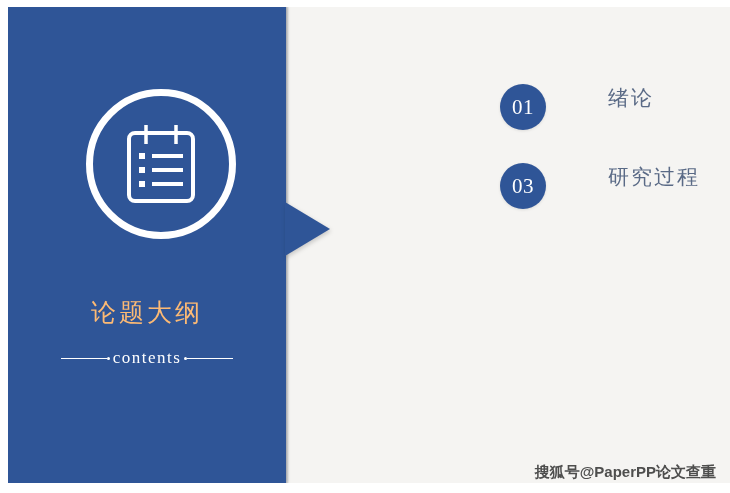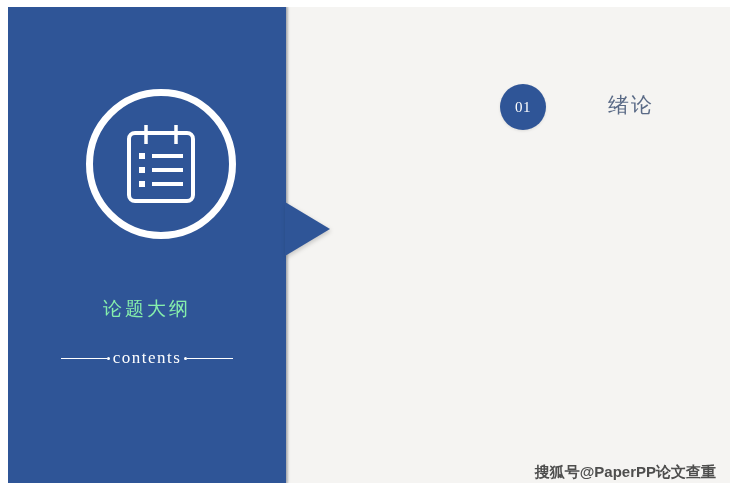--- a/index.html
+++ b/index.html
@@ -91,22 +91,22 @@
     top: 50%;
     transform: translate(-50%, -50%);
   }
   
   .panel-title {
     position: absolute;
     left: 0;
     top: 289px;
     width: 278px;
     text-align: center;
-    color: #86efac;
-    font-size: 19px;
+    color: #fdba74;
+    font-size: 25px;
     letter-spacing: 3px;
     font-family: "Liberation Serif", serif;
     font-weight: 400;
   }
   .contents-row {
     position: absolute;
     left: 0;
     top: 341px;
     width: 278px;
     display: flex;
@@ -152,27 +152,26 @@
     border-radius: 50%;
     background: #2f5597;
     flex: 0 0 auto;
     display: flex;
     align-items: center;
     justify-content: center;
     box-shadow: 0 1px 3px rgba(0,0,0,0.10);
   }
   .badge-num {
     color: #ffffff;
-    font-size: 15px;
+    font-size: 21px;
     letter-spacing: 0.5px;
     font-family: "Liberation Serif", serif;
   }
   .item-label {
     margin-left: 62px;
-    margin-top: 7px;
     color: #5a6a86;
     font-size: 21px;
     letter-spacing: 2px;
     font-family: "Liberation Serif", serif;
     white-space: nowrap;
   }
   
   .watermark {
     position: absolute;
     right: 14px;
@@ -228,20 +227,26 @@
   <div class="list">
 
     <div class="list-item">
       <div class="badge">
         <span class="badge-num">01</span>
       </div>
       <div class="item-label">绪论</div>
     </div>
 
 
+    <div class="list-item">
+      <div class="badge">
+        <span class="badge-num">03</span>
+      </div>
+      <div class="item-label">研究过程</div>
+    </div>
 
     <div class="list-item">
     </div>
 
   </div>
 
   <div class="watermark">搜狐号@PaperPP论文查重</div>
 
   <div class="frame-top"></div>
   <div class="frame-left"></div>

